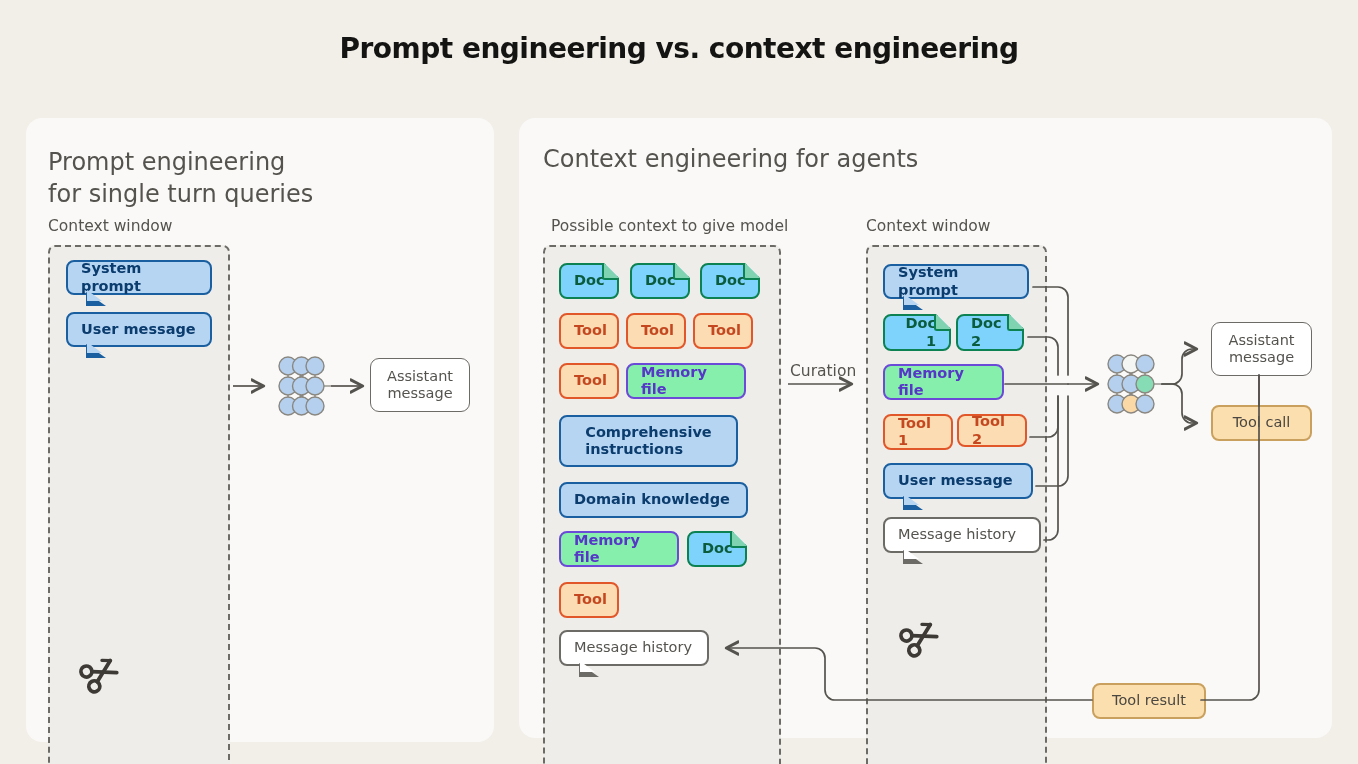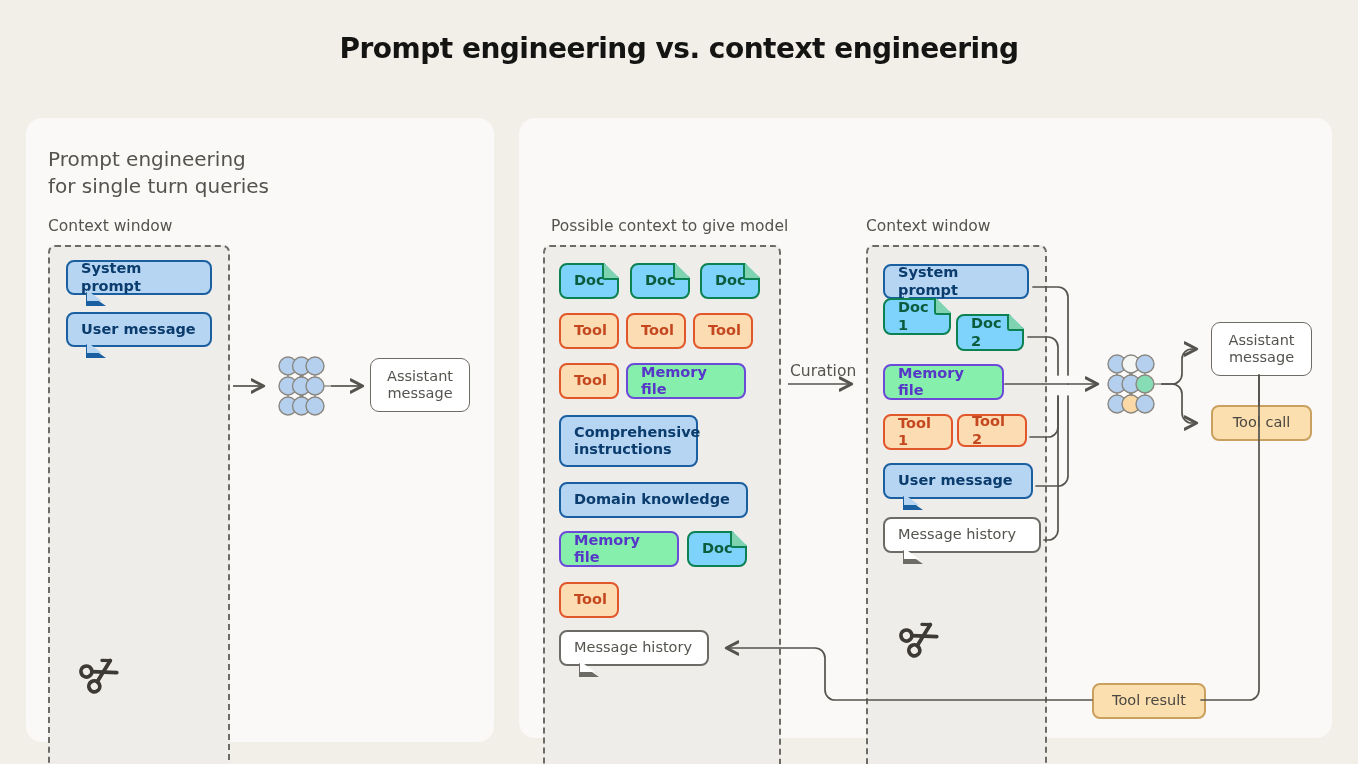--- a/index.html
+++ b/index.html
@@ -28,21 +28,21 @@
   .panel {
     position: absolute;
     background: #faf9f7;
     border-radius: 16px;
   }
   #panel-left  { left: 26px;  top: 118px; width: 468px; height: 624px; }
   #panel-right { left: 519px; top: 118px; width: 813px; height: 620px; }
 
   .panel-title {
     position: absolute;
-    font-size: 20px;
+    font-size: 24px;
     font-weight: 500;
     color: #55534e;
     line-height: 1.35;
     white-space: pre-line;
   }
 
   .col-label {
     position: absolute;
     font-size: 15.5px;
     font-weight: 500;
@@ -150,20 +150,21 @@
     <span class="tail"></span>
   </div>
 
   <div class="chip white" style="left:344px; top:240px; width:100px; height:54px; justify-content:center; text-align:center;">
     <span>Assistant
 message</span>
   </div>
 </div>
 
 <div class="panel" id="panel-right">
+  <div class="panel-title" style="left:24px; top:25px;">Context engineering for agents</div>
   <div class="col-label" style="left:24px; top:99px;margin-left:8px;">Possible context to give model</div>
   <div class="col-label" style="left:347px; top:99px;">Context window</div>
 
   <div class="ctxwin" style="left:24px; top:127px; width:238px; height:562px;"></div>
   <div class="ctxwin" style="left:347px; top:127px; width:181px; height:525px;"></div>
 
   <div class="chip doc" style="left:40px; top:145px; width:60px; height:36px;">
     <span>Doc</span>
     <span class="fold"></span>
   </div>
@@ -186,21 +187,21 @@
     <span>Tool</span>
   </div>
 
   <div class="chip tool" style="left:40px; top:245px; width:60px; height:36px;">
     <span>Tool</span>
   </div>
   <div class="chip memory" style="left:107px; top:245px; width:120px; height:36px;">
     <span>Memory file</span>
   </div>
 
-  <div class="chip blue" style="left:40px; top:297px; width:139px; height:52px;">
+  <div class="chip blue" style="left:40px; top:297px; width:179px; height:52px;justify-content:center;">
     <span>Comprehensive
 instructions</span>
   </div>
 
   <div class="chip blue" style="left:40px; top:364px; width:189px; height:36px;">
     <span>Domain knowledge</span>
   </div>
 
   <div class="chip memory" style="left:40px; top:413px; width:120px; height:36px;">
     <span>Memory file</span>
@@ -219,21 +220,21 @@
     <span class="tail"></span>
   </div>
 
   <div class="col-label" style="left:271px; top:244px;">Curation</div>
 
   <div class="chip blue" style="left:364px; top:146px; width:146px; height:35px; --tail-border:#1a5fa0; --tail-fill:#b6d5f2;">
     <span>System prompt</span>
     <span class="tail"></span>
   </div>
 
-  <div class="chip doc" style="left:364px; top:180px; width:68px; height:37px;">
+  <div class="chip doc" style="left:364px; top:196px; width:68px; height:37px;text-align:right;">
     <span>Doc 1</span>
     <span class="fold"></span>
   </div>
   <div class="chip doc" style="left:437px; top:196px; width:68px; height:37px;">
     <span>Doc 2</span>
     <span class="fold"></span>
   </div>
 
   <div class="chip memory" style="left:364px; top:246px; width:121px; height:36px;">
     <span>Memory file</span>

